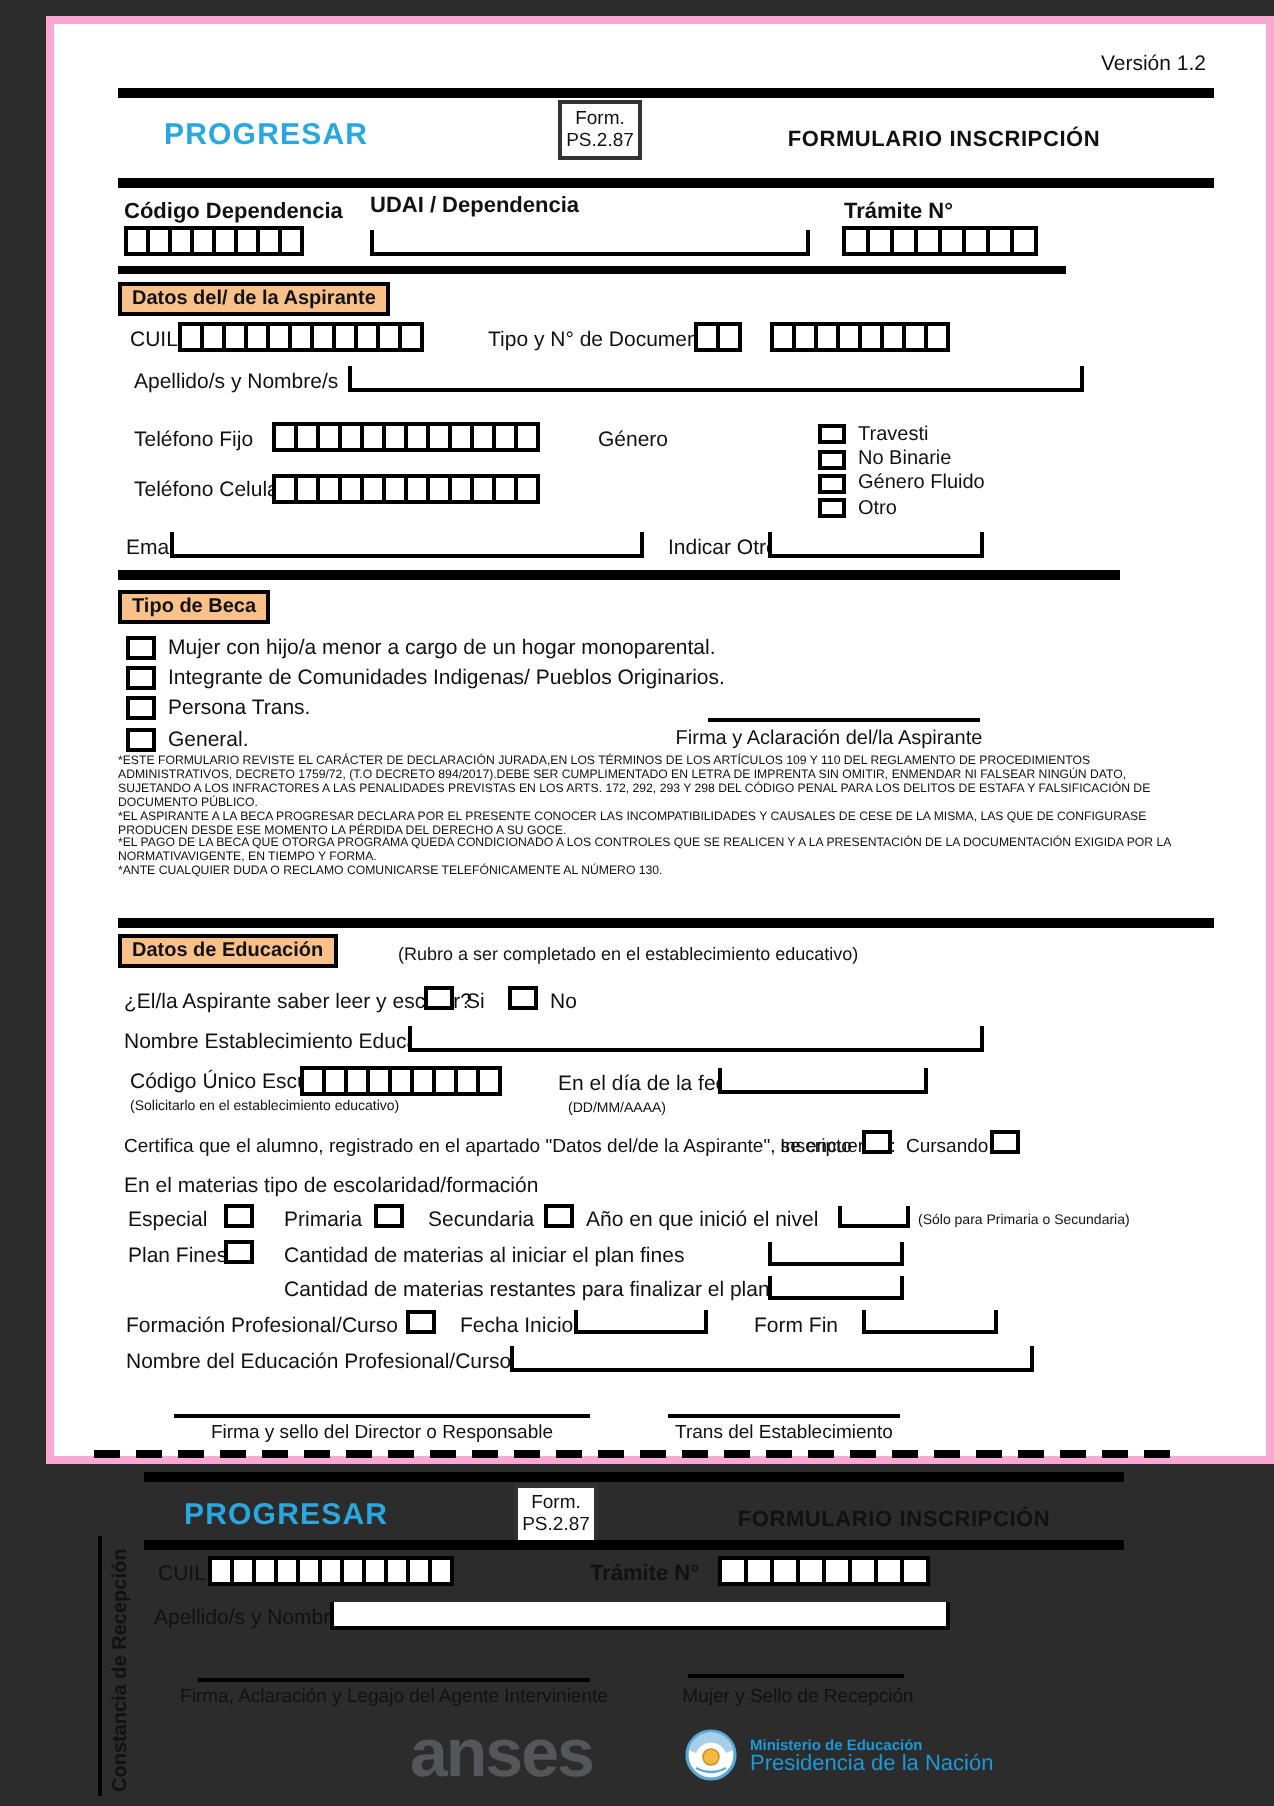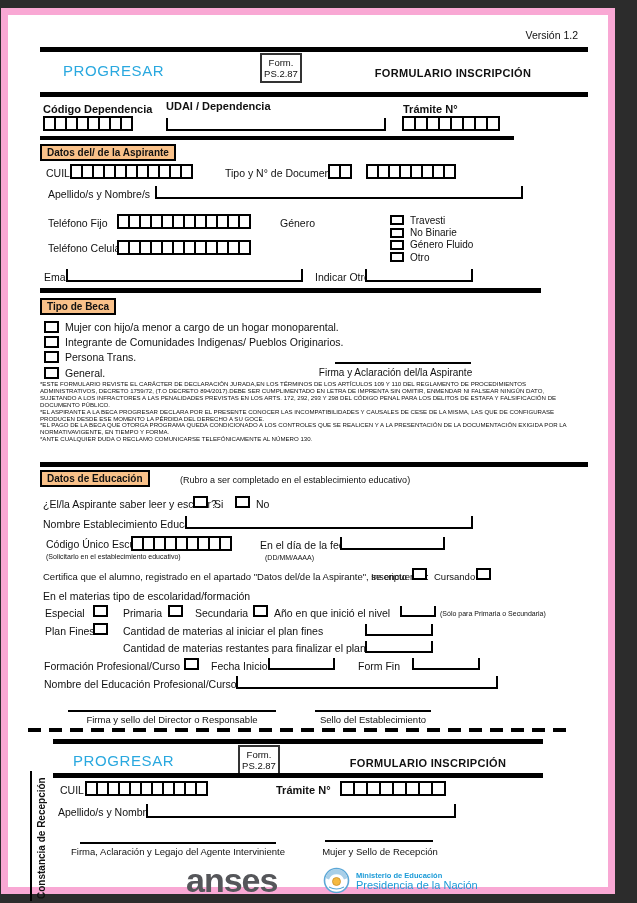--- a/index.html
+++ b/index.html
@@ -1,24 +1,24 @@
 <!DOCTYPE html>
 <html style="--brand_blue: #29A8DF; --section_orange: #F9C189; --anses_gray: #55565A; --ministry_blue: #1A9AD7;"><head>
 <meta charset="utf-8">
 <style>
   *{margin:0;padding:0;box-sizing:border-box}
   html,body{width:637px;height:903px}
   body{background:#2c2c2c;font-family:"Liberation Sans",sans-serif;position:relative;overflow:hidden;color:#111}
-  .page{position:absolute;left:1px;top:8px;width:614px;height:886px;background:#fff;border:7px solid #f9a8d4}
+  .page{position:absolute;left:23px;top:8px;width:614px;height:724px;background:#fff;border:4px solid #f9a8d4}
   .abs{position:absolute}
   .bar{position:absolute;height:5px;background:#000}
   .blabel{font-weight:bold;font-size:11px;white-space:nowrap}
   .lbl{font-size:10.5px;white-space:nowrap}
   .small{font-size:7px;white-space:nowrap}
-  .brand{color:var(--brand_blue,#29A8DF);font-weight:normal;font-size:15px;letter-spacing:.6px}
+  .brand{color:var(--brand_blue,#29A8DF);font-weight:bold;font-size:15px;letter-spacing:.6px}
   .formbox{border:2px solid #333;background:#fff;width:42px;padding:2px 1px;text-align:center;font-size:9.5px;line-height:11px}
   .maintitle{font-weight:bold;font-size:11px;letter-spacing:.3px;text-align:center}
   .cells{display:flex;position:absolute}
   .cell{width:13px;height:15px;border:2px solid #000;margin-left:-2px;background:#fff}
   .cell:first-child{margin-left:0}
   .cw14 .cell{width:14px}
   .cw15 .cell{width:15px}
   .field{position:absolute;border-left:2px solid #000;border-bottom:2px solid #000;border-right:2px solid #000;height:13px;background:#fff}
   .orange{position:absolute;background:var(--section_orange,#F9C189);border:2px solid #000;font-weight:bold;font-size:10px;padding:1px 5px;white-space:nowrap}
   .chk{display:inline-block;width:15px;height:12px;border:2px solid #000;background:#fff;flex:0 0 auto}
@@ -266,21 +266,21 @@
   <div class="field" style="left:260px;top:643px;width:67px;height:12px"></div>
   <div class="abs lbl" style="left:350px;top:645px">Form Fin</div>
   <div class="field" style="left:404px;top:643px;width:68px;height:12px"></div>
 
   <div class="abs lbl" style="left:36px;top:663px">Nombre del Educación Profesional/Curso</div>
   <div class="field" style="left:228px;top:661px;width:262px"></div>
 
   <div class="sigline" style="left:60px;top:695px;width:208px"></div>
   <div class="siglabel" style="left:60px;top:699px;width:208px">Firma y sello del Director o Responsable</div>
   <div class="sigline" style="left:307px;top:695px;width:116px"></div>
-  <div class="siglabel" style="left:295px;top:699px;width:140px">Sello del Establecimiento</div>
+  <div class="siglabel" style="left:295px;top:699px;width:140px">Trans del Establecimiento</div>
 
   <div class="dashes" style="left:20px;top:713px;width:540px"></div>
 
   <div class="bar" style="left:45px;top:724px;width:490px"></div>
   <div class="abs brand" style="left:65px;top:737px">PROGRESAR</div>
   <div class="abs formbox" style="left:230px;top:730px">
     <div>Form.</div>
     <div>PS.2.87</div>
   </div>
   <div class="abs maintitle" style="left:305px;top:742px;width:230px">FORMULARIO INSCRIPCIÓN</div>

